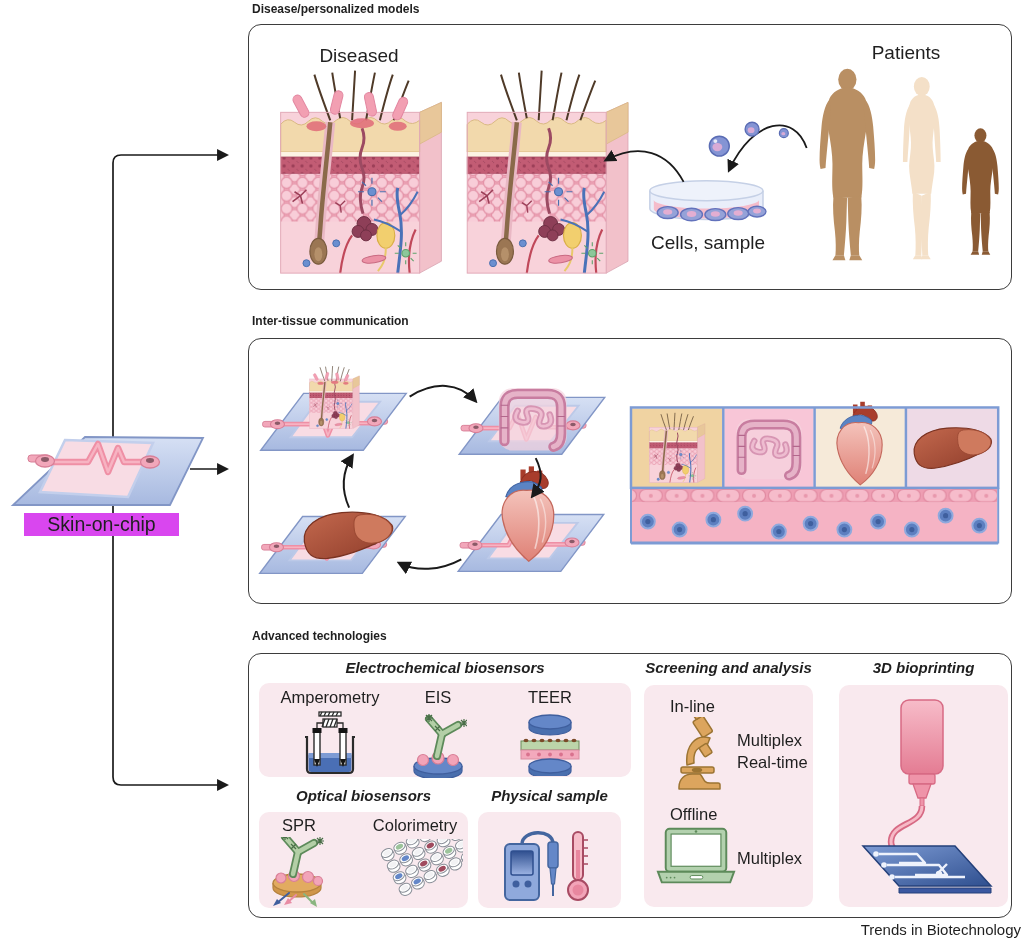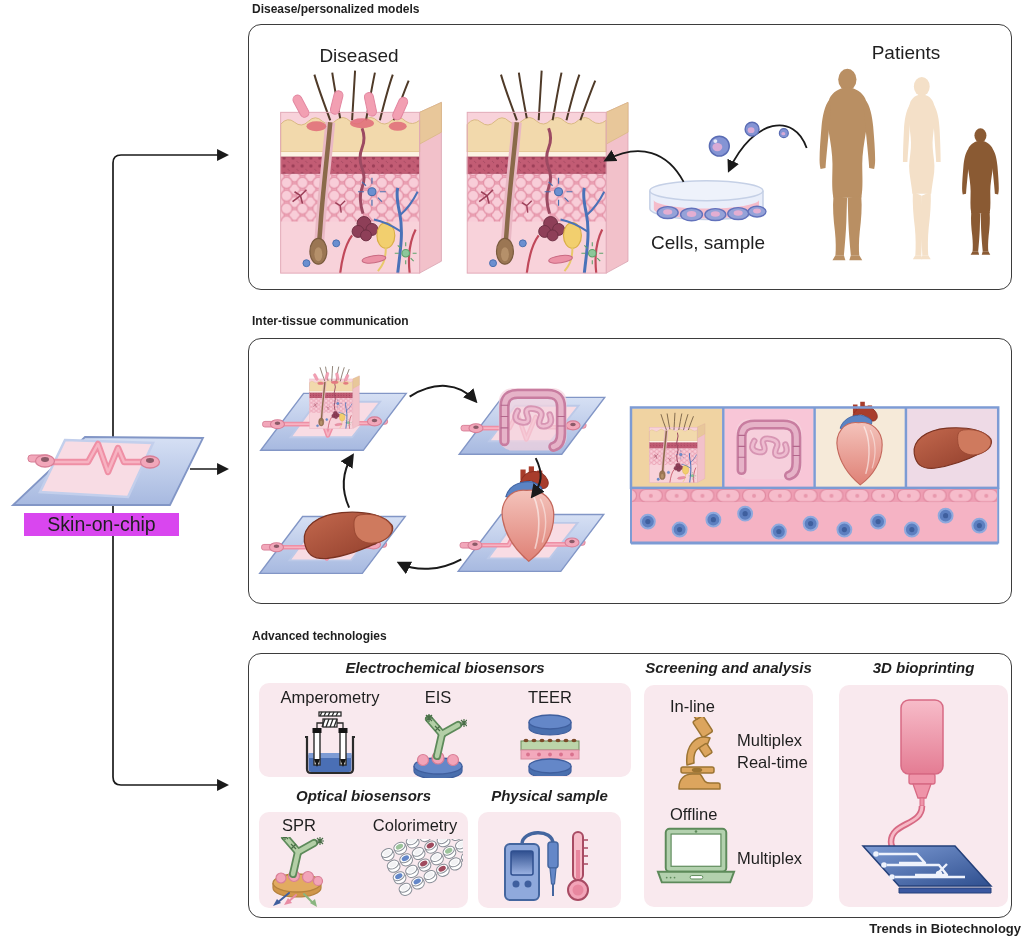--- a/index.html
+++ b/index.html
@@ -8,21 +8,21 @@
   .layer{position:absolute;left:0;top:0;pointer-events:none;}
   .panel{position:absolute;left:248px;width:764px;border:1.8px solid #3d3d3d;border-radius:13px;background:#fff;box-sizing:border-box;z-index:2;padding-left:31px;}
   .panel svg.art{position:absolute;left:0;top:0;width:100%;height:100%;}
   .panel-title{position:absolute;left:252px;width:764px;text-align:left;font-weight:bold;font-size:12px;z-index:3;}
   .lbl{position:absolute;font-size:19px;text-align:center;z-index:4;}
   .ilbl{position:absolute;font-size:16.5px;text-align:center;z-index:4;}
   .ilbl-left{position:absolute;font-size:16.5px;text-align:left;z-index:4;}
   .sec-title{position:absolute;text-align:center;font-weight:bold;font-style:italic;font-size:15px;z-index:4;}
   .pinkbox{position:absolute;background:#f9e9ee;border-radius:10px;z-index:1;}
   .device-label{position:absolute;left:24px;top:513px;width:155px;text-align:center;font-size:19.5px;background:#d946ef;z-index:3;}
-  .footer{position:absolute;right:3px;top:921px;font-weight:bold;font-size:13px;z-index:4;}
+  .footer{position:absolute;right:3px;top:921px;font-weight:normal;font-size:15px;z-index:4;}
   .iconsvg{position:absolute;z-index:3;}
 </style>
 </head>
 <body>
 
 <div class="figure">
 
 <svg width="0" height="0" style="position:absolute" aria-hidden="true">
 <defs>
   <marker id="ah" viewBox="0 0 10 10" refX="7.5" refY="5" markerWidth="7" markerHeight="7" orient="auto-start-reverse">

